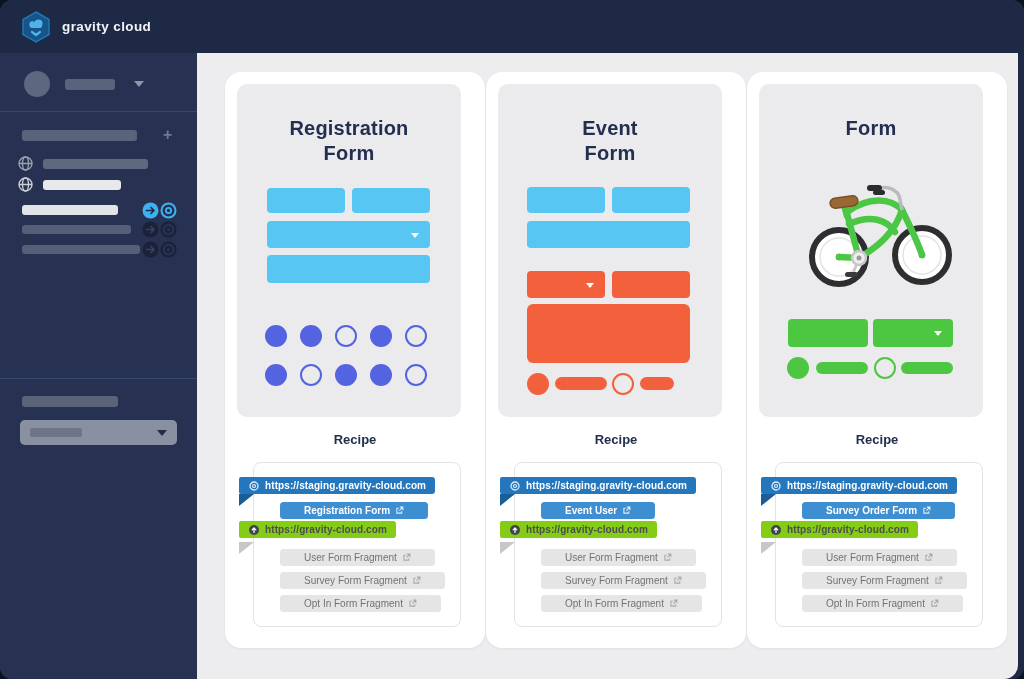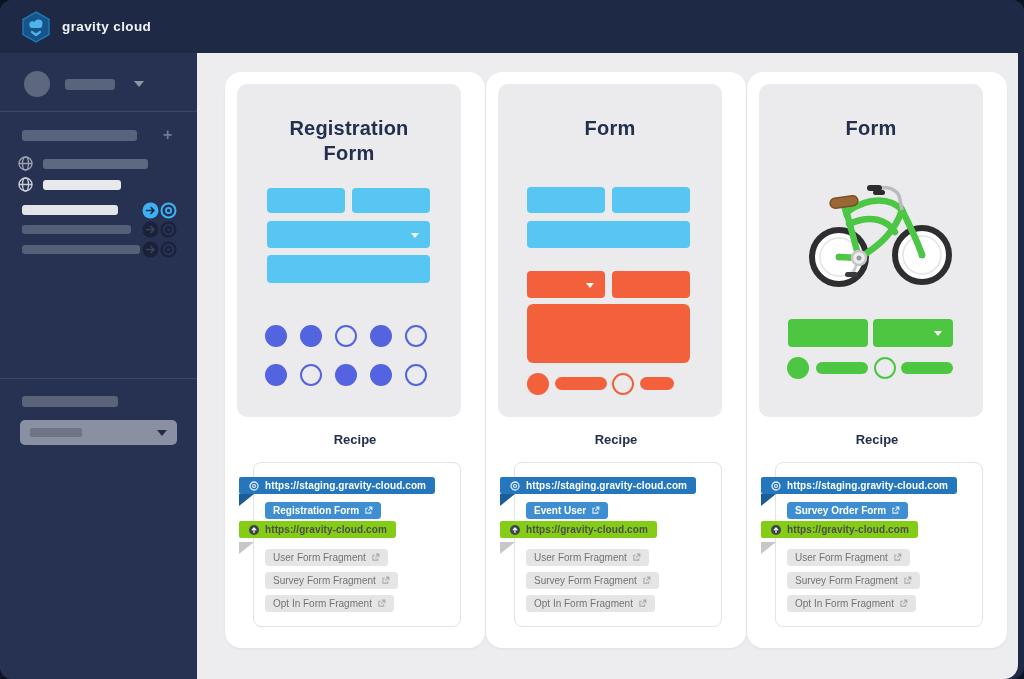--- a/index.html
+++ b/index.html
@@ -58,21 +58,21 @@
   
   .recipe-heading { position:absolute; left:0; right:0; top:360px; text-align:center; color:#232f4f; font-size:13px; font-weight:700; }
   .recipe-box { position:absolute; left:28px; top:390px; width:208px; height:165px; border:1px solid #e3e3e5; border-radius:8px; background:#fff; }
   .ribbon { position:absolute; left:-15px; height:17px; display:inline-flex; align-items:center; gap:6px; padding:0 9px 0 10px; border-radius:2px 3px 3px 2px; white-space:nowrap; }
   .ribbon.blue { top:14px; background:#2577bd; color:#ffffff; }
   .ribbon.gray { top:58px; background:#84cc16; color:#4c4d4f; }
   .ribbon span { font-size:10px; font-weight:700; letter-spacing:.1px; }
   .fold { position:absolute; left:-15px; width:15px; height:12px; clip-path:polygon(0 0,100% 0,0 100%); }
   .fold.blue { top:31px; background:#1b5d96; }
   .fold.gray { top:79px; background:#c7c7c9; }
-  .chip { position:absolute; left:11px; height:17px; display:inline-flex; align-items:center; gap:5px; padding:0 8px; border-radius:3.5px; white-space:nowrap; font-size:10px; }
+  .chip { position:absolute; left:26px; height:17px; display:inline-flex; align-items:center; gap:5px; padding:0 24px; border-radius:3.5px; white-space:nowrap; font-size:10px; }
   .chip.blue { top:39px; background:#3e8ed2; color:#ffffff; font-weight:700; }
   .chip.gray { background:#e5e5e5; color:#707376; font-weight:400; }
   .chip.g1 { top:86px; } .chip.g2 { top:109px; } .chip.g3 { top:132px; }
   .ext { flex:0 0 auto; opacity:.85; }
   .chip.gray .ext { color:#a7aaae; opacity:1; }
 
   svg { display:block; }
 </style>
 </head>
 <body>
@@ -243,20 +243,21 @@
             <path d="M5 3H2.5v6.5H9V7"></path>
               <path d="M6.5 1.5H10.5V5.5M10.2 1.8L5.8 6.2"></path>
           </svg>
         </div>
       </div>
     </div>
 
     <div class="card c2">
       <div class="panel">
         <div class="panel-title">
+          <div>Event</div>
           <div>Form</div>
         </div>
         <div class="rect sky" style="left:29px; top:103px; width:78px; height:26px;"></div>
         <div class="rect sky" style="left:114px; top:103px; width:78px; height:26px;"></div>
         <div class="rect sky" style="left:29px; top:137px; width:163px; height:27px;"></div>
         <div class="rect orange-bg" style="left:29px; top:187px; width:78px; height:27px;">
             <div class="w-caret"></div>
           </div>
         <div class="rect orange-bg" style="left:114px; top:187px; width:78px; height:27px;"></div>
         <div class="rect orange-bg" style="left:29px; top:220px; width:163px; height:59px; border-radius:6px;"></div>

